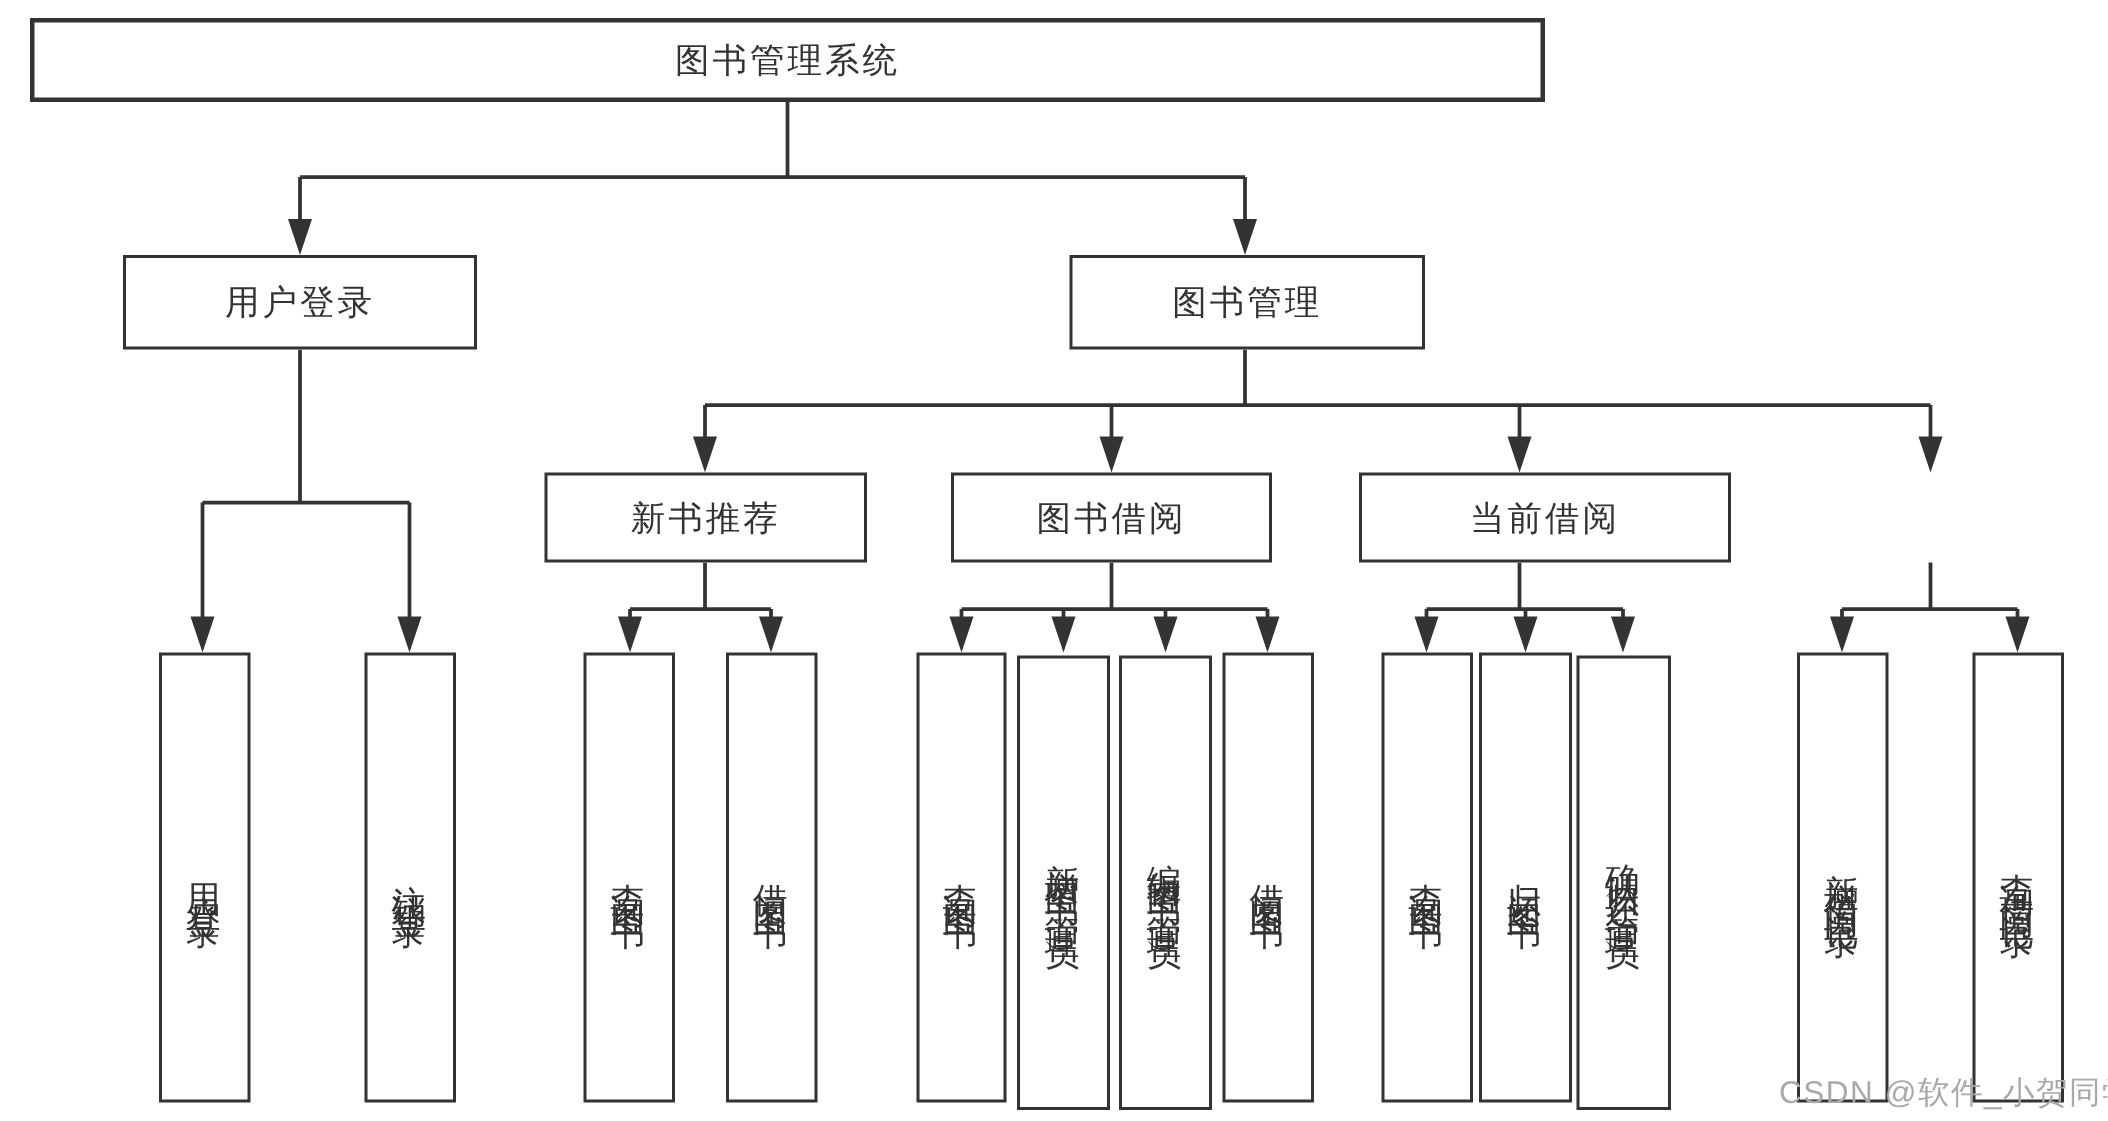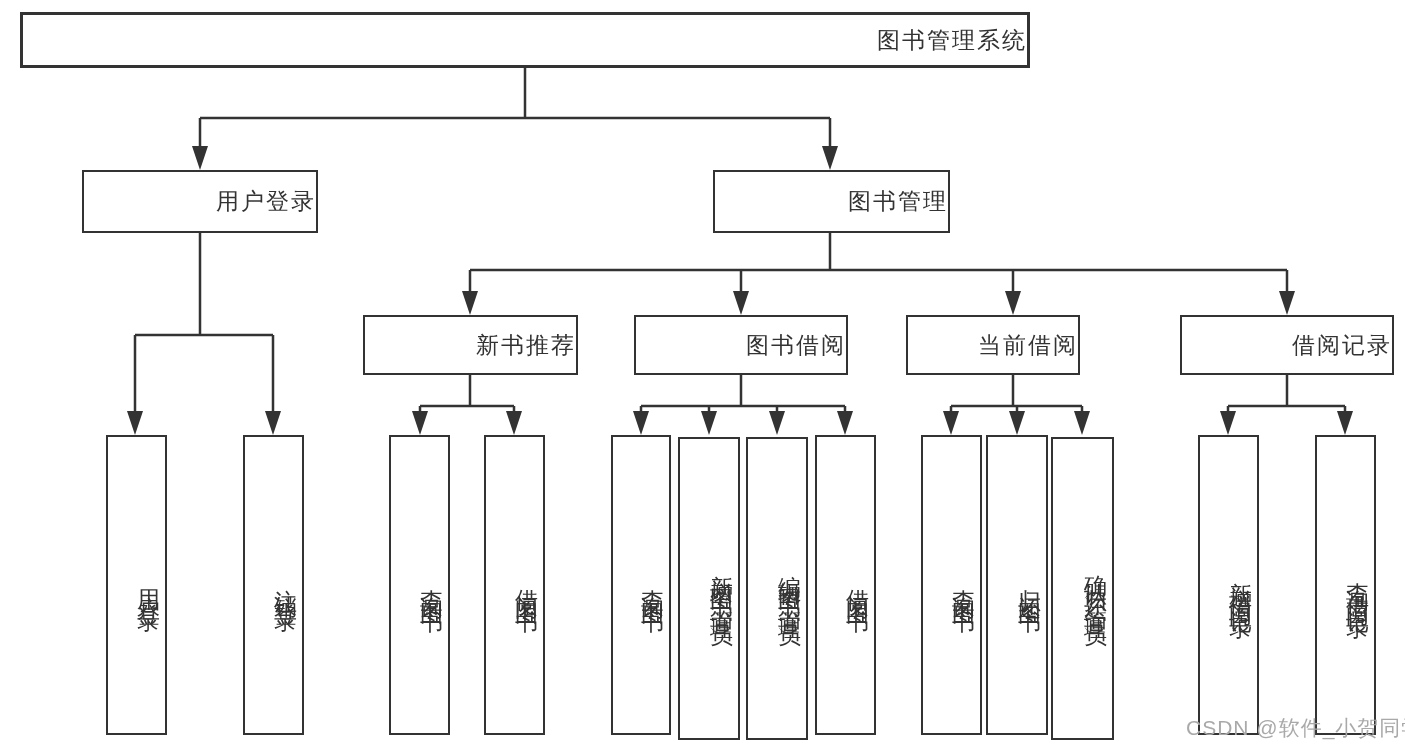--- a/index.html
+++ b/index.html
@@ -8,21 +8,21 @@
     background:#ffffff;
     font-family:"Liberation Sans","DejaVu Sans",sans-serif;
   }
   .stage{position:absolute;inset:0;width:1405px;height:747px;}
   svg.connectors{position:absolute;left:0;top:0;pointer-events:none;}
   .connectors path{stroke:var(--line,#333);stroke-width:2.5;fill:none;}
   .connectors polygon{fill:var(--line,#333);stroke:none;}
   .node{
     position:absolute;box-sizing:border-box;
     border:2.5px solid var(--line,#333);background:var(--boxbg,#fff);
-    display:flex;align-items:center;justify-content:flex-end;
+    display:flex;align-items:center;justify-content:center;
     color:var(--line,#333);font-size:23px;letter-spacing:2px;
     white-space:nowrap;
   }
   .node.root{border-width:3px;}
   .node.vert{padding:6px 0;}
   .node.vert .lbl{
     writing-mode:vertical-rl;
     letter-spacing:7px;
     font-size:23px;
   }
@@ -84,25 +84,22 @@
   <div class="node" style="left:363px;top:315px;width:215px;height:60px;">
     <span class="lbl">新书推荐</span>
   </div>
 
   <div class="node" style="left:713px;top:170px;width:237px;height:63px;">
     <span class="lbl">图书管理</span>
   </div>
   <div class="node" style="left:634px;top:315px;width:214px;height:60px;">
     <span class="lbl">图书借阅</span>
   </div>
-  <div class="node" style="left:906px;top:315px;width:174px;height:60px;">
+  <div class="node" style="left:906px;top:315px;width:248px;height:60px;">
     <span class="lbl">当前借阅</span>
-  </div>
-  <div class="node" style="left:1180px;top:315px;width:214px;height:60px;">
-    <span class="lbl">借阅记录</span>
   </div>
 
   <div class="node vert" style="left:106px;top:435px;width:61px;height:300px;">
     <span class="lbl">用户登录</span>
   </div>
   <div class="node vert" style="left:243px;top:435px;width:61px;height:300px;">
     <span class="lbl">注销登录</span>
   </div>
 
   <div class="node vert" style="left:389px;top:435px;width:61px;height:300px;">

